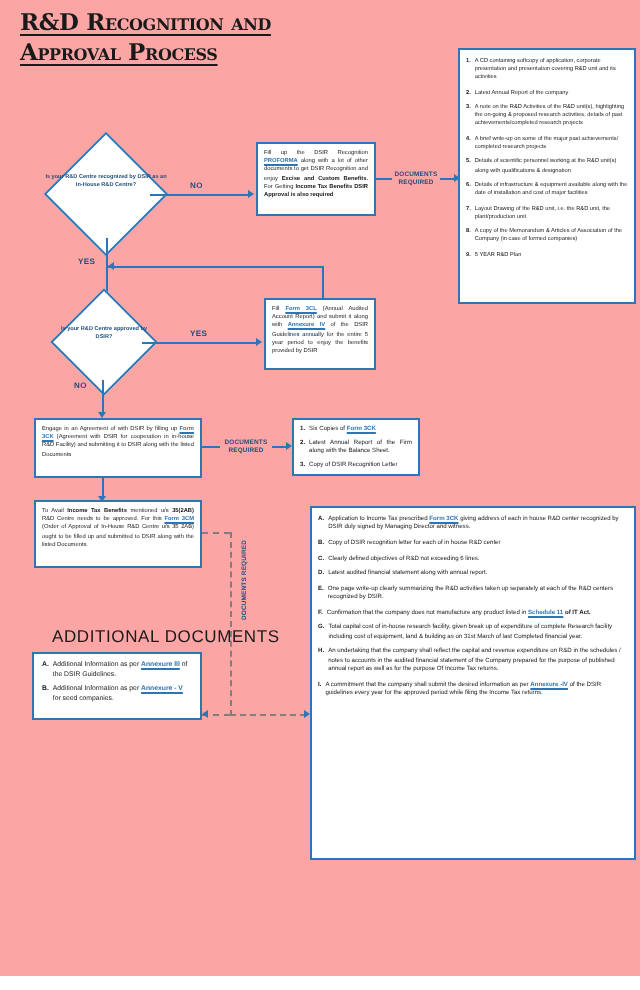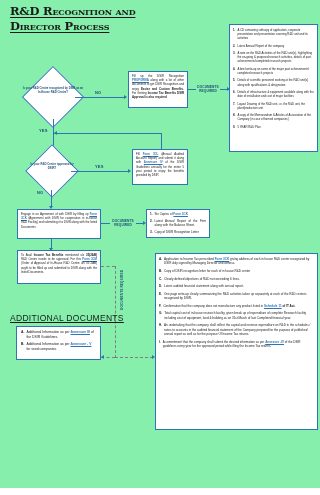--- a/index.html
+++ b/index.html
@@ -5,21 +5,21 @@
   * { box-sizing: border-box; margin: 0; padding: 0; }
   html, body {
     width: 320px; height: 495px;
     background: #ffffff;
     font-family: "Liberation Sans", sans-serif;
     overflow: hidden;
   }
   #page {
     position: relative;
     width: 320px; height: 488px;
-    background: #86efac;
+    background: #fca5a5;
   }
 
   
   .title-block {
     position: absolute;
     left: 10px; top: 4px;
     width: 200px;
   }
   .title-line {
     font-family: "DejaVu Serif", serif;
@@ -162,21 +162,21 @@
   }
   .addl-box .listrow { margin-bottom: 2px; }
 </style>
 </head>
 <body>
 
 <div id="page">
 
   <div class="title-block">
     <div class="title-line">R&amp;D Recognition and</div>
-    <div class="title-line">Director Process</div>
+    <div class="title-line">Approval Process</div>
   </div>
 
   <div class="diamond" style="left:31px; top:75px; width:44px; height:44px;"></div>
   <div class="diamond-label" style="left:22px; top:87px; width:62px;">Is your R&amp;D Centre recognized by DSIR as an In-House R&amp;D Centre?</div>
 
   <div class="hline" style="left:75px; top:97px; width:50px;"></div>
   <div class="arrow-r" style="left:124px; top:95px;"></div>
   <div class="edge-label" style="left:95px; top:90px;">NO</div>
 
   <div class="bluebox" style="left:128px; top:71px; width:60px; height:37px;">
@@ -289,21 +289,21 @@
   <div class="doctag-vert" style="left:120px; top:310px;">
     <span>DOCUMENTS REQUIRED</span>
   </div>
   <div class="dline-v" style="left:115px; top:266px; height:92px;"></div>
   <div class="dline-h" style="left:115px; top:357px; width:38px;"></div>
   <div class="arrow-r" style="left:152px; top:355px;"></div>
 
   <div class="dline-h" style="left:101px; top:357px; width:14px;"></div>
   <div class="arrow-l" style="left:101px; top:355px;"></div>
 
-  <div class="section-head" style="left:10px; top:313px;text-decoration:underline;">ADDITIONAL DOCUMENTS</div>
+  <div class="section-head" style="left:26px; top:313px;">ADDITIONAL DOCUMENTS</div>
   <div class="addl-box" style="left:16px; top:326px; width:85px; height:34px;">
     <div class="listrow">
       <span class="marker">A.</span>
       <span class="itemtext"><span>Additional Information as per </span><span class="lnk">Annexure III</span><span> of the DSIR Guidelines.</span></span>
     </div>
     <div class="listrow">
       <span class="marker">B.</span>
       <span class="itemtext"><span>Additional Information as per </span><span class="lnk">Annexure - V</span><span> for seed companies.</span></span>
     </div>
   </div>

